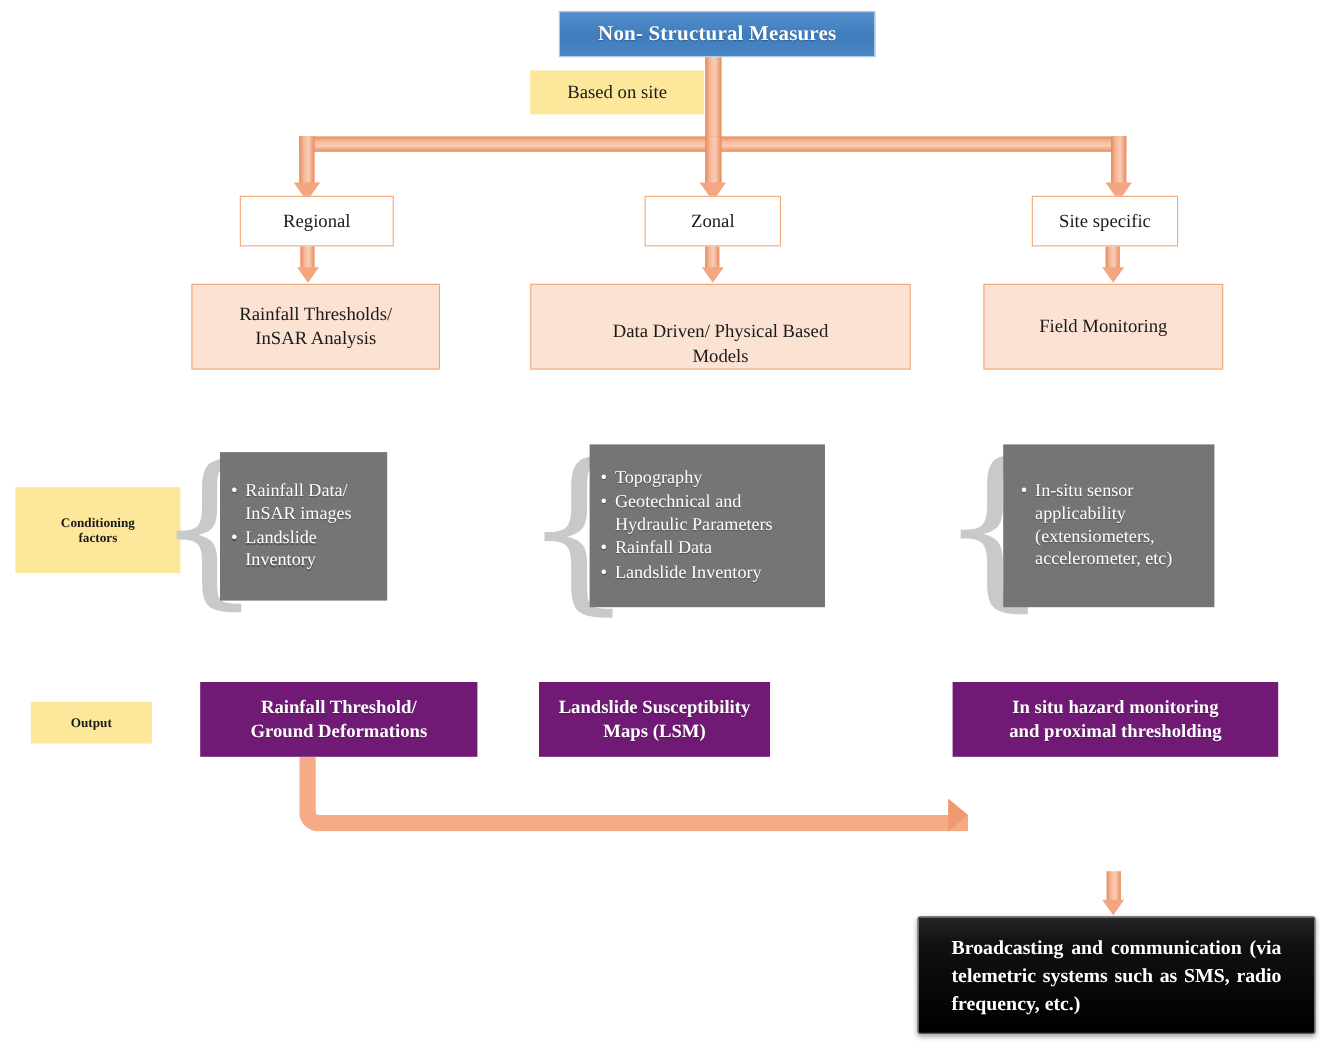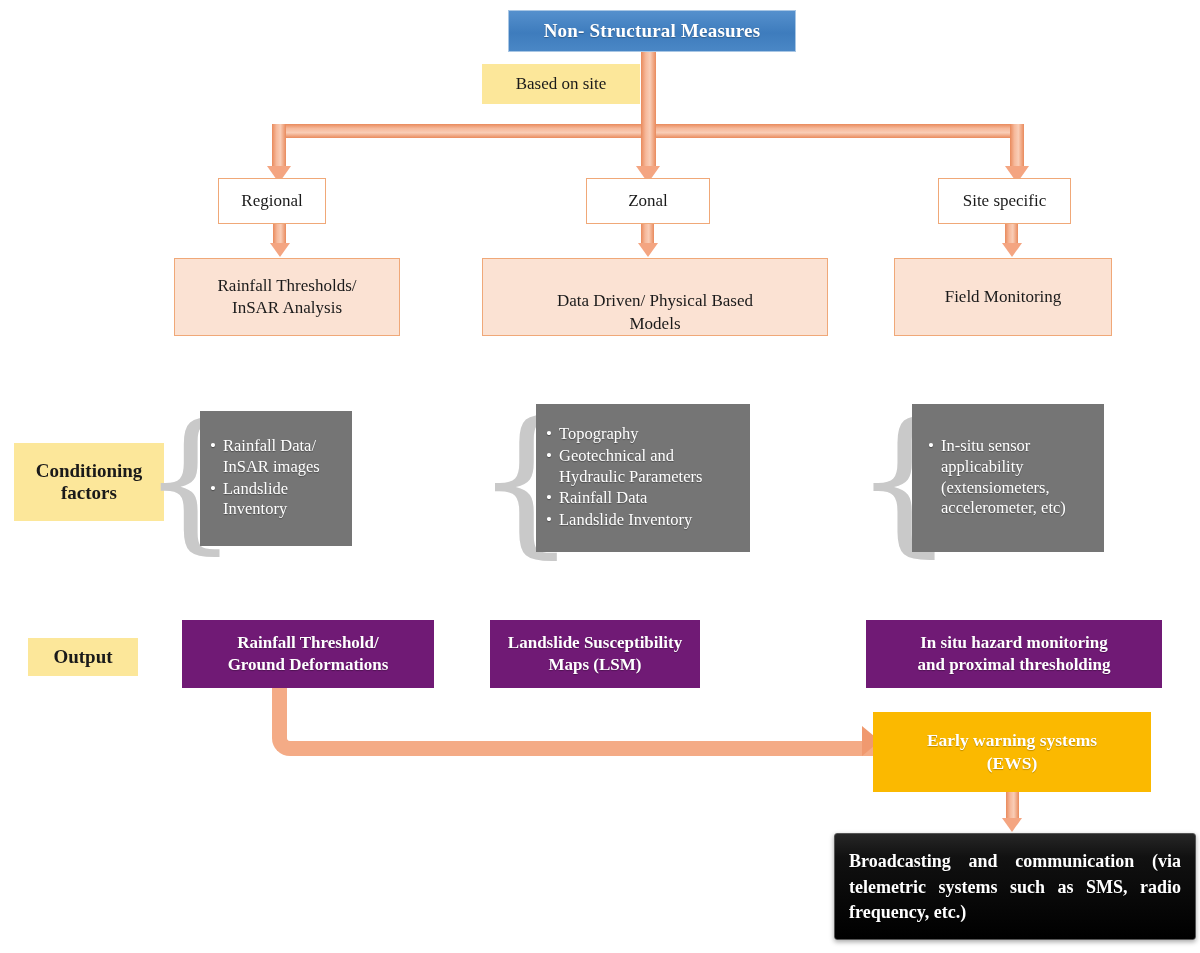--- a/index.html
+++ b/index.html
@@ -25,21 +25,21 @@
     text-shadow:0 1px 1px rgba(0,0,0,.28);
   }
 
   
   .yellow-box{
     background:#fce79a;
     color:#1a1a1a;
     font-size:17px;
     line-height:1.18;
   }
-  .yellow-box.bold{font-weight:bold;font-size:19px;}
+  .yellow-box.bold{font-weight:bold;font-size:12px;}
 
   
   .white-box{
     background:#ffffff;
     border:1.4px solid #f0a878;
     color:#1a1a1a;
     font-size:17px;
   }
 
   
@@ -113,21 +113,21 @@
     font-weight:bold;
     font-size:18px;
     line-height:1.42;
     text-align:justify;
     text-align-last:left;
     padding:10px 14px 8px 14px;
     display:flex;flex-direction:column;justify-content:center;
     box-shadow:0 2px 5px rgba(0,0,0,.35);
     text-shadow:0 1px 1px rgba(0,0,0,.6);
   }
-  .black-box p{margin:0;}
+  .black-box p{margin:16px;}
 
   
   .vline{position:absolute;background:linear-gradient(90deg,#e98a5c 0%,#f6b99b 32%,#f9cdb6 60%,#e98a5c 100%);}
   .hline{position:absolute;background:linear-gradient(180deg,#e98a5c 0%,#f6b99b 32%,#f9cdb6 62%,#e98a5c 100%);}
   .arrow-down{position:absolute;width:0;height:0;border-left:12px solid transparent;border-right:12px solid transparent;border-top:17px solid #f4a581;}
   .arrow-down.small{border-left-width:10px;border-right-width:10px;border-top-width:14px;}
   .arrow-right{position:absolute;width:0;height:0;border-top:15px solid transparent;border-bottom:15px solid transparent;border-left:18px solid #f0996f;}
 
   .elbow{
     position:absolute;
@@ -157,21 +157,21 @@
 
   <div class="vline" style="left:272px;top:124px;width:14px;height:46px;"></div>
   <div class="arrow-down" style="left:267px;top:166px;"></div>
 
   <div class="vline" style="left:641px;top:124px;width:15px;height:46px;"></div>
   <div class="arrow-down" style="left:636px;top:166px;"></div>
 
   <div class="vline" style="left:1010px;top:124px;width:14px;height:46px;"></div>
   <div class="arrow-down" style="left:1005px;top:166px;"></div>
 
-  <div class="box white-box" style="left:218px;top:178px;width:108px;height:46px;">
+  <div class="box white-box" style="left:218px;top:178px;width:140px;height:46px;">
     <span>Regional</span>
   </div>
 
   <div class="box white-box" style="left:586px;top:178px;width:124px;height:46px;">
     <span>Zonal</span>
   </div>
 
   <div class="box white-box" style="left:938px;top:178px;width:133px;height:46px;">
     <span>Site specific</span>
   </div>
@@ -247,23 +247,20 @@
     <span class="ml">Landslide Susceptibility<br>Maps (LSM)</span>
   </div>
 
   <div class="box green-box" style="left:855px;top:620px;width:296px;height:68px;margin-left:11px;">
     <span class="ml">In situ hazard monitoring<br>and proximal thresholding</span>
   </div>
 
   <div class="elbow" style="left:272px;top:688px;width:608px;height:68px;"></div>
   <div class="arrow-right" style="left:862px;top:726px;"></div>
 
-  <div class="box amber-box" style="left:873px;top:712px;width:278px;height:80px;">
-    <span class="ml">Early warning systems<br>(EWS)</span>
-  </div>
 
   <div class="vline" style="left:1006px;top:792px;width:13px;height:28px;"></div>
   <div class="arrow-down small" style="left:1002px;top:818px;"></div>
 
   <div class="black-box" style="left:834px;top:833px;width:362px;height:107px;">
     <p>Broadcasting and communication (via telemetric systems such as SMS, radio frequency, etc.)</p>
   </div>
 
 </div>
 

